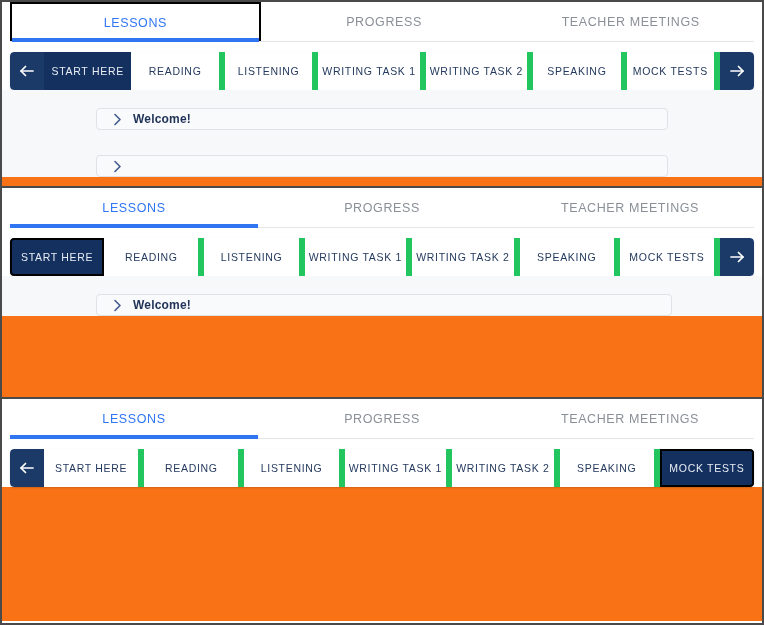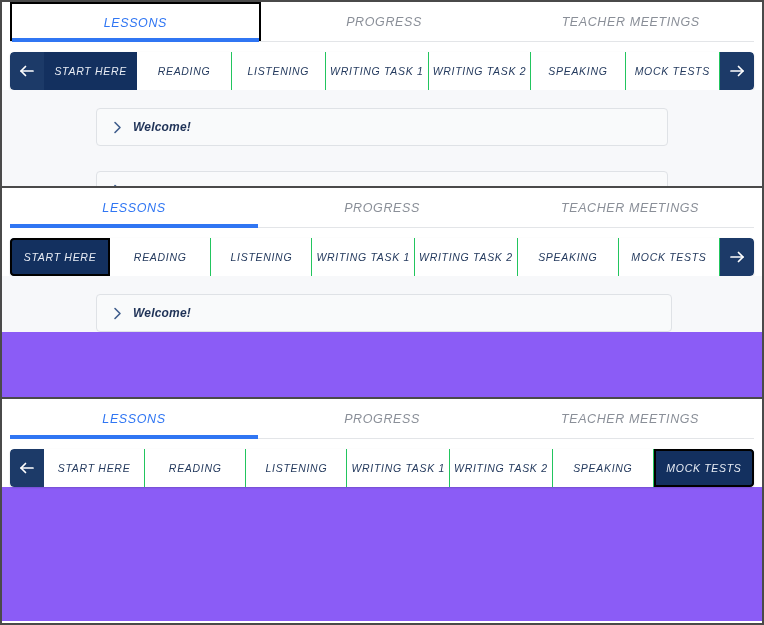--- a/index.html
+++ b/index.html
@@ -20,24 +20,23 @@
     box-sizing: border-box;
     border: 2px solid #4a4a4a;
     background: #ffffff;
     display: flex;
     flex-direction: column;
   }
 
   .panel {
     position: relative;
     box-sizing: border-box;
-    background: #8b5cf6;
+    background: #f97316;
     overflow: hidden;
     flex: none;
-    font-style: italic;
   }
   .panel-1 { height: 186px; border-bottom: 2px solid #4a4a4a; }
   .panel-2 { height: 211px; border-bottom: 2px solid #4a4a4a; }
   .panel-3 { height: 222px; }
 
   
   .tabstrip {
     position: relative;
     height: 40px;
     background: #ffffff;
@@ -113,21 +112,21 @@
 
   .navitem {
     flex: 1 1 0;
     display: flex;
     align-items: center;
     justify-content: center;
     background: #ffffff;
     color: #243a5e;
     font-size: 10.5px;
     letter-spacing: 0.7px;
-    border-right: 1px solid #22c55e;
+    border-right: 6px solid #22c55e;
     box-sizing: border-box;
     cursor: pointer;
     user-select: none;
     text-align: center;
     white-space: nowrap;
     padding: 0 4px;
   }
   .navitem:last-child { border-right: none; }
   .navitem.active {
     background: #13305f;
@@ -152,21 +151,21 @@
   .content-inner {
     margin-left: 94px;
     margin-right: 94px;
   }
   .content-inner.wide { margin-right: 90px; }
 
   .accordion {
     background: #f9fafb;
     border: 1px solid #dfe2e6;
     border-radius: 4px;
-    height: 38px;
+    height: 22px;
     display: flex;
     align-items: center;
     padding: 0 0 0 14px;
     box-sizing: border-box;
     margin-bottom: 25px;
     cursor: pointer;
     user-select: none;
   }
   .chev {
     width: 13px;

